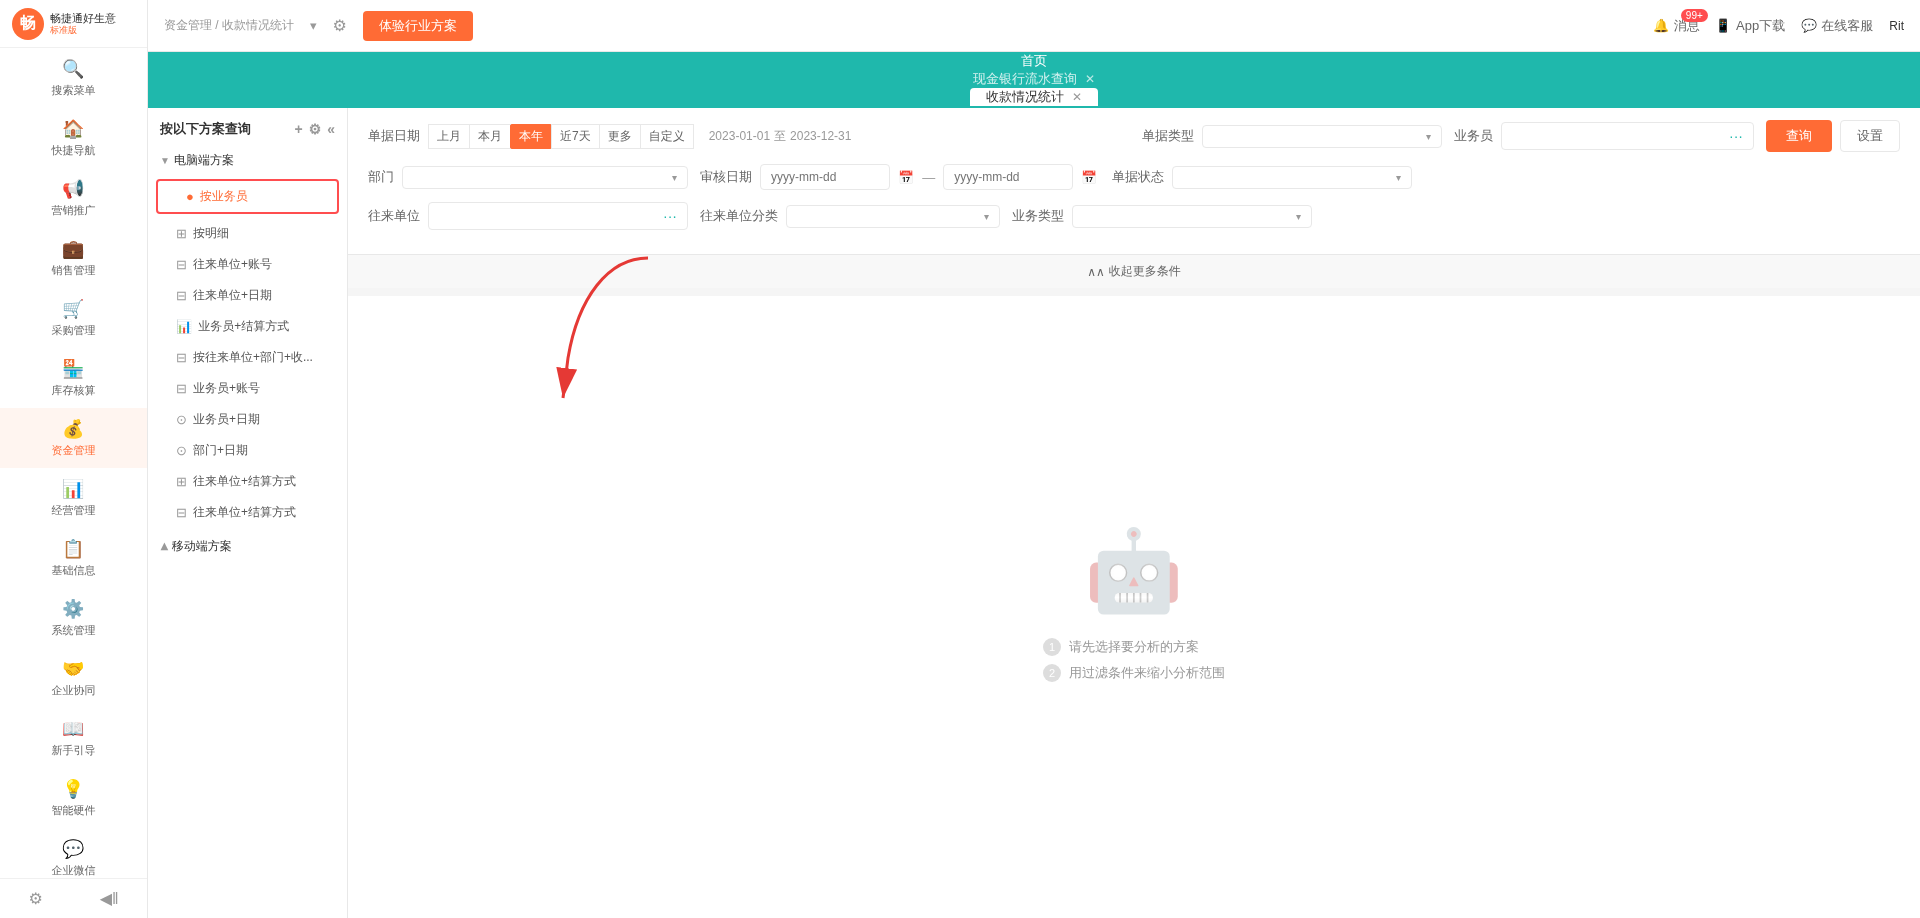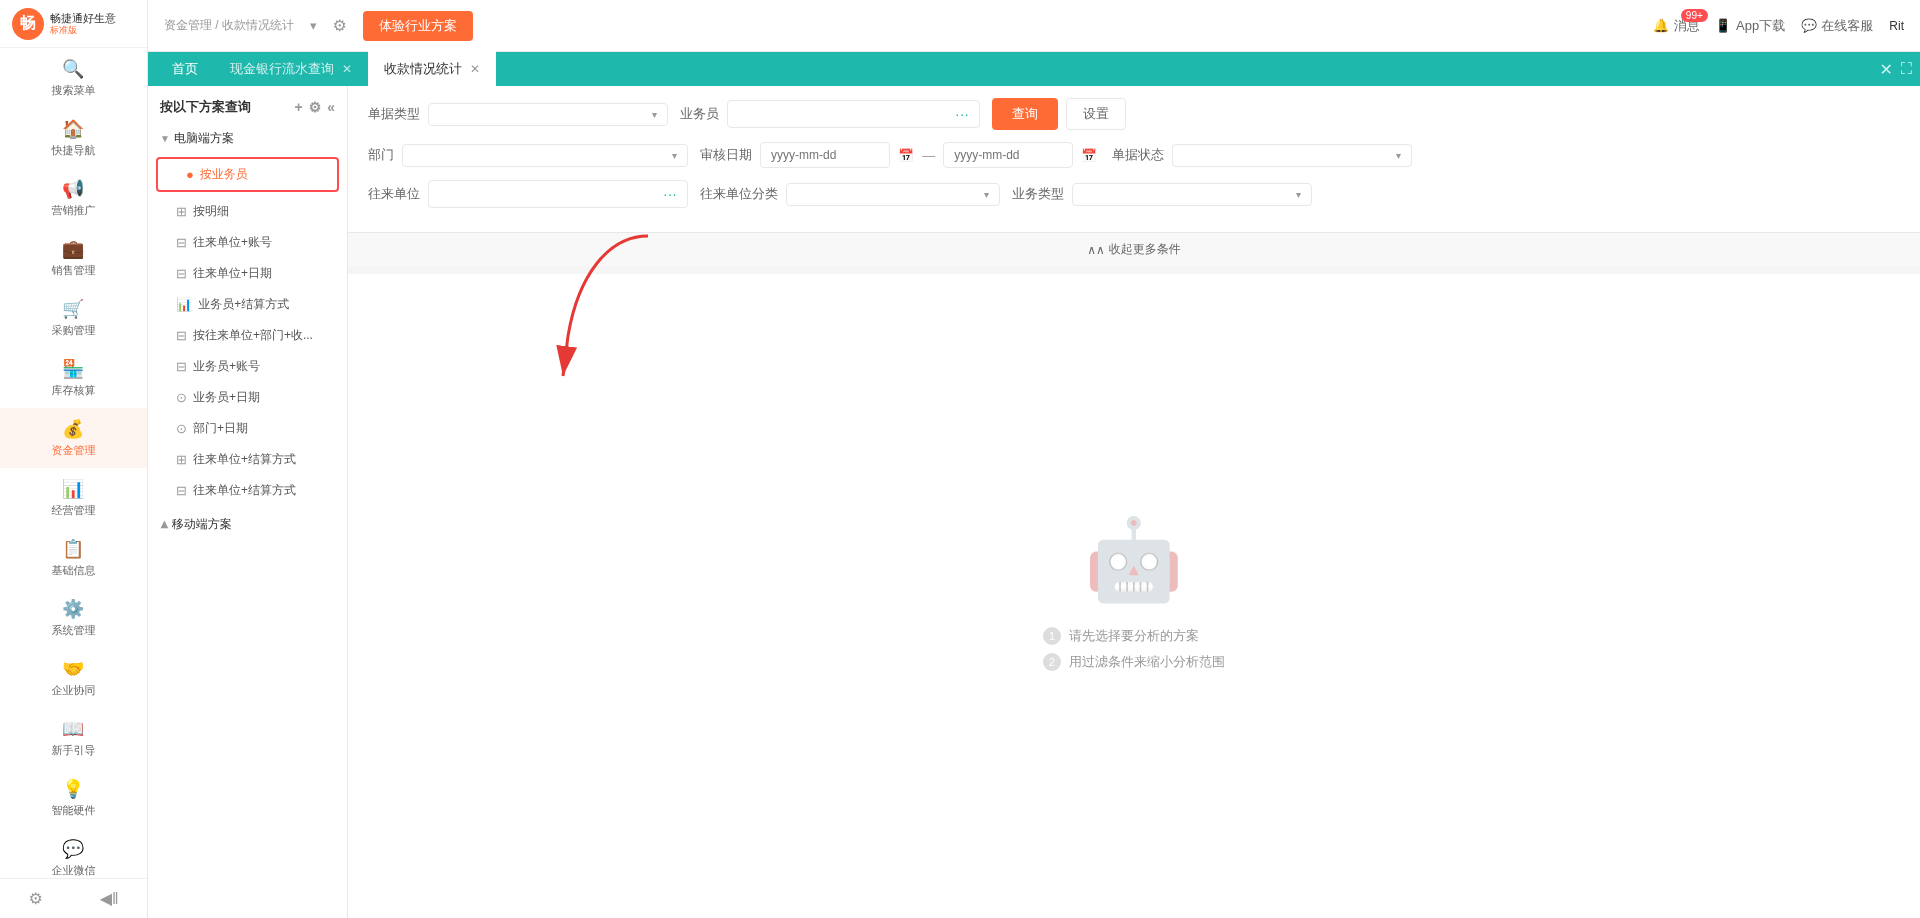--- a/index.html
+++ b/index.html
@@ -29,21 +29,21 @@
     .topbar-gear { color: #999; cursor: pointer; font-size: 16px; }
     .topbar-trial-btn { background: #ff6b35; color: white; border: none; padding: 6px 16px; border-radius: 4px; cursor: pointer; font-size: 13px; }
     .topbar-right { margin-left: auto; display: flex; align-items: center; gap: 16px; }
     .topbar-notification { display: flex; align-items: center; gap: 4px; color: #666; cursor: pointer; position: relative; }
     .notif-badge { background: #ff4d4f; color: white; font-size: 10px; border-radius: 10px; padding: 1px 5px; position: absolute; top: -8px; right: -8px; }
     .topbar-app { display: flex; align-items: center; gap: 4px; color: #666; cursor: pointer; }
     .topbar-service { display: flex; align-items: center; gap: 4px; color: #666; cursor: pointer; }
     .topbar-user { color: #333; font-size: 12px; }
 
     
-    .tabbar { height: 34px; background: #1fb8ac; display: flex; align-items: center; padding: 0 8px; gap: 0; }
+    .tabbar { height: 56px; background: #1fb8ac; display: flex; align-items: center; padding: 0 8px; gap: 0; flex-direction: column; }
     .tab { height: 40px; display: flex; align-items: center; padding: 0 16px; cursor: pointer; color: rgba(255,255,255,0.8); font-size: 13px; position: relative; }
     .tab.home { color: white; }
     .tab.active { background: white; color: #333; border-radius: 4px 4px 0 0; }
     .tab-close { margin-left: 8px; color: #999; font-size: 12px; cursor: pointer; }
     .tab-close-white { margin-left: 8px; color: rgba(255,255,255,0.7); font-size: 12px; cursor: pointer; }
     .tabbar-right { margin-left: auto; display: flex; gap: 8px; }
     .tabbar-right-btn { color: rgba(255,255,255,0.8); cursor: pointer; font-size: 16px; }
 
     
     .content { flex: 1; display: flex; overflow: hidden; }
@@ -290,20 +290,36 @@
         </div>
       </div>
     </div>
 
     <div class="query-main">
 
 
       <div class="filter-area">
 
         <div class="filter-row">
+          <div class="filter-item">
+            <span class="filter-label">单据日期</span>
+            <div class="date-tabs">
+              <span class="date-tab">上月</span>
+              <span class="date-tab">本月</span>
+              <span class="date-tab active">本年</span>
+              <span class="date-tab">近7天</span>
+              <span class="date-tab">更多</span>
+              <span class="date-tab">自定义</span>
+            </div>
+            <div class="date-range">
+              <span>2023-01-01</span>
+              <span>至</span>
+              <span>2023-12-31</span>
+            </div>
+          </div>
           <div class="filter-item" style="max-width:300px;">
             <span class="filter-label">单据类型</span>
             <div class="filter-select">
               <span class="filter-select-text"></span>
               <span class="filter-select-arrow">▾</span>
             </div>
           </div>
           <div class="filter-item" style="max-width:300px;">
             <span class="filter-label">业务员</span>
             <div style="display:flex;align-items:center;border:1px solid #e8e8e8;border-radius:4px;padding:5px 10px;flex:1;min-width:180px;">

